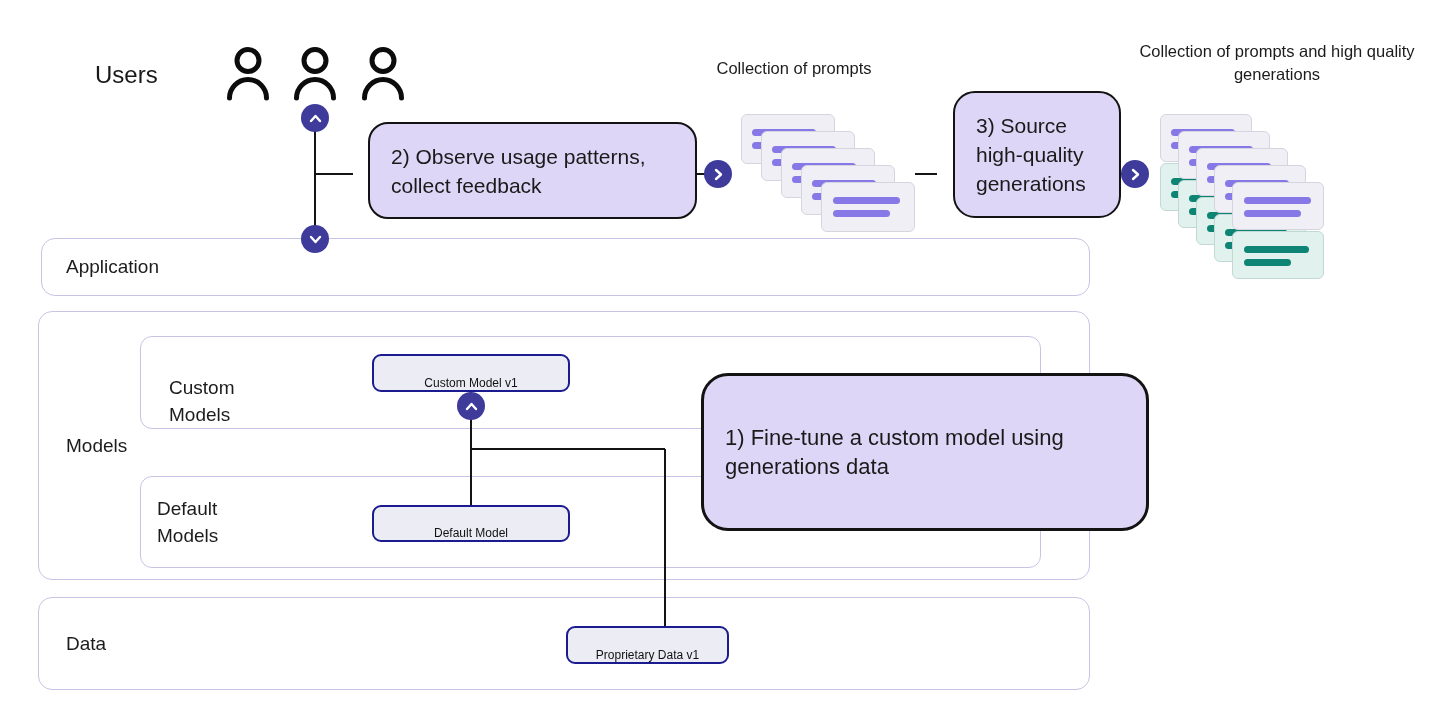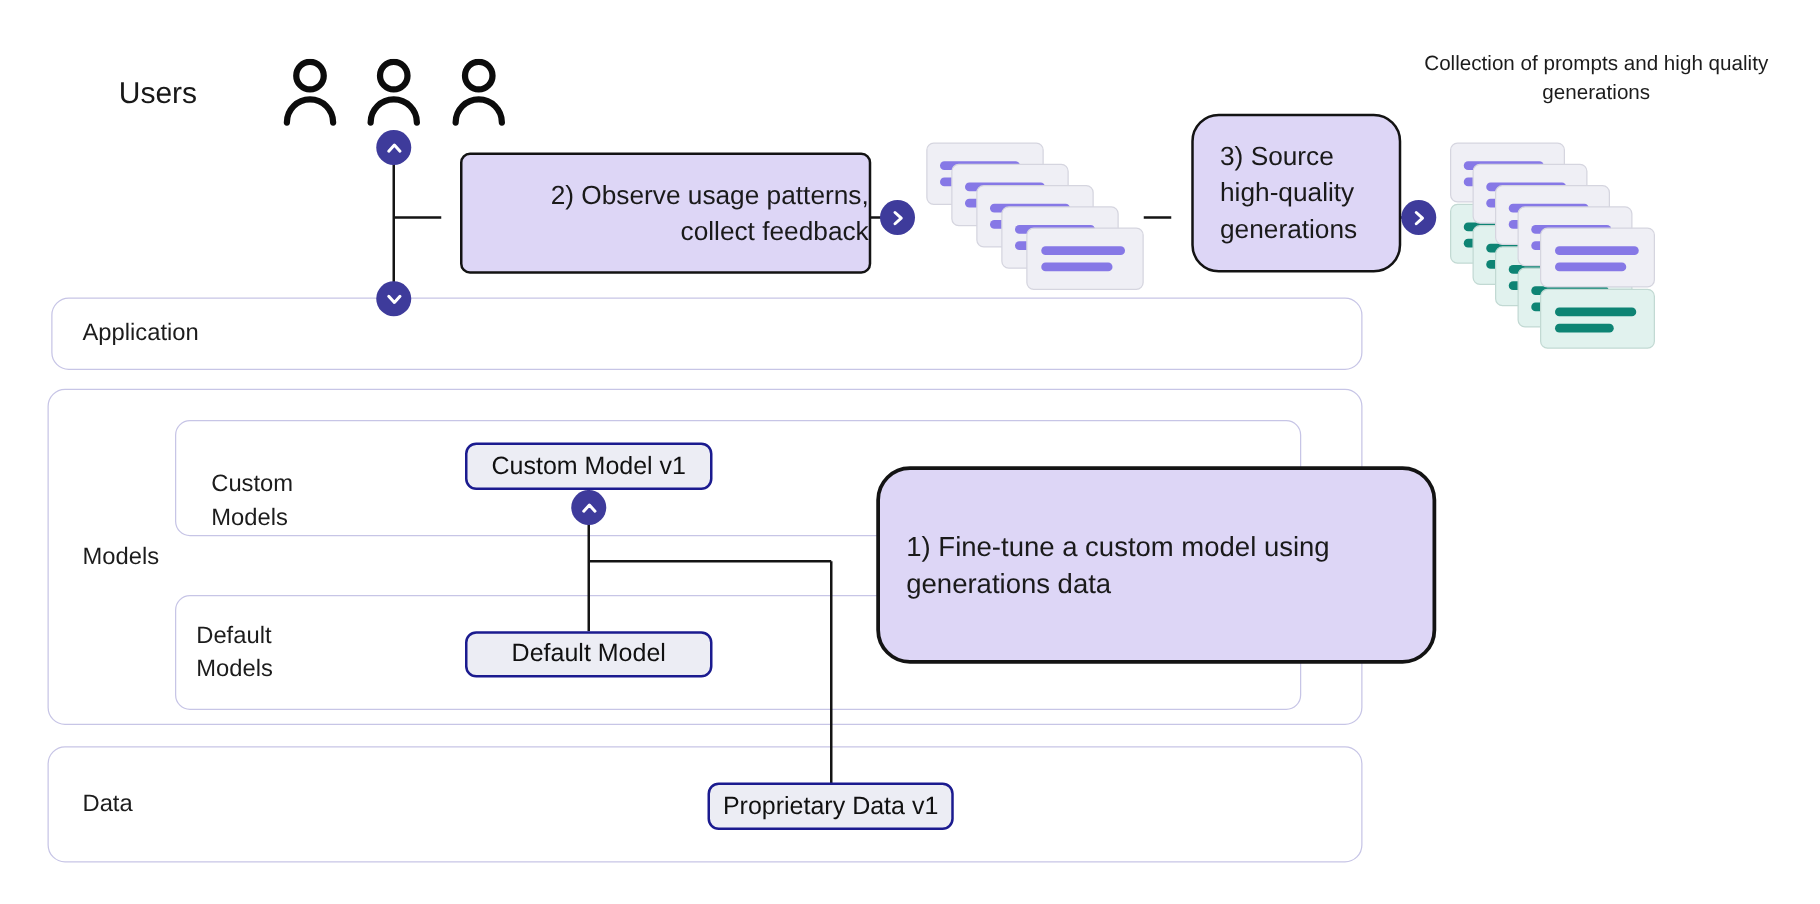--- a/index.html
+++ b/index.html
@@ -24,22 +24,22 @@
   }
   .sub-box {
     background:#ffffff; border:1.5px solid #c7c5e6; border-radius:12px;
     box-sizing:border-box; z-index:2;
   }
   .layer-label { font-size:19px; color:#1c1c1c; }
 
   
   .node-btn {
     background:#ecedf4; border:2.5px solid #1b1b8f; border-radius:9px;
-    display:flex; align-items:center; justify-content:center;
-    font-size:20px; color:#111; box-sizing:border-box; z-index:5;
+    display:flex; align-items:flex-end; justify-content:center;
+    font-size:12px; color:#111; box-sizing:border-box; z-index:5;
   }
 
   
   .hline { height:2.5px; background:#141414; z-index:3; }
   .vline { width:2.5px; background:#141414; z-index:3; }
 
   
   .badge {
     width:28px; height:28px; border-radius:50%; background:#3e3b9b;
     display:flex; align-items:center; justify-content:center; z-index:8;
@@ -84,32 +84,33 @@
     <svg width="13" height="9" viewBox="0 0 13 9">
       <polyline points="2,7 6.5,2 11,7" fill="none" stroke="#ffffff" stroke-width="2.4" stroke-linecap="round" stroke-linejoin="round"></polyline>
     </svg>
   </div>
   <div class="abs badge" style="left:301px; top:225px;">
     <svg width="13" height="9" viewBox="0 0 13 9">
       <polyline points="2,2 6.5,7 11,2" fill="none" stroke="#ffffff" stroke-width="2.4" stroke-linecap="round" stroke-linejoin="round"></polyline>
     </svg>
   </div>
 
-  <div class="abs step-box" style="left:352px; top:122px; width:329px; height:97px; border-radius:8px; padding-left:21px; font-size:21px; line-height:29px;align-items:flex-end;">
+  <div class="abs step-box" style="left:352px; top:122px; width:329px; height:97px; border-radius:20px; padding-left:21px; font-size:21px; line-height:29px;">
     <span class="ln">2) Observe usage patterns,</span>
     <span class="ln">collect feedback</span>
   </div>
 
   <div class="abs hline" style="left:681px; top:172.8px; width:26px;"></div>
   <div class="abs badge" style="left:704px; top:160px;">
     <svg width="9" height="13" viewBox="0 0 9 13">
       <polyline points="2,2 7,6.5 2,11" fill="none" stroke="#ffffff" stroke-width="2.4" stroke-linecap="round" stroke-linejoin="round"></polyline>
     </svg>
   </div>
 
+  <div class="abs free-label" style="left:694px; top:57px; width:200px;">Collection of prompts</div>
 
   <div class="abs card" style="left:741px; top:114px;">
     <div class="bar" style="left:10px; top:14px; width:64px;"></div>
     <div class="bar" style="left:10px; top:27px; width:54px;"></div>
   </div>
   <div class="abs card" style="left:761px; top:131px;">
     <div class="bar" style="left:10px; top:14px; width:64px;"></div>
     <div class="bar" style="left:10px; top:27px; width:54px;"></div>
   </div>
   <div class="abs card" style="left:781px; top:148px;">
@@ -223,17 +224,17 @@
 
   <div class="abs step-box" style="left:685px; top:373px; width:448px; height:158px; border-radius:27px; border-width:3px; padding-left:21px; font-size:22px; line-height:29px; z-index:6;">
     <span class="ln">1) Fine-tune a custom model using</span>
     <span class="ln">generations data</span>
   </div>
 
   <div class="abs container-box" style="left:38px; top:597px; width:1052px; height:93px; display:flex; align-items:center; padding-left:27px;">
     <span class="layer-label">Data</span>
   </div>
 
-  <div class="abs node-btn" style="left:566px; top:626px; width:197px; height:38px;">
+  <div class="abs node-btn" style="left:566px; top:626px; width:163px; height:38px;">
     <span>Proprietary Data v1</span>
   </div>
 
 </div>
 
 </body></html>

